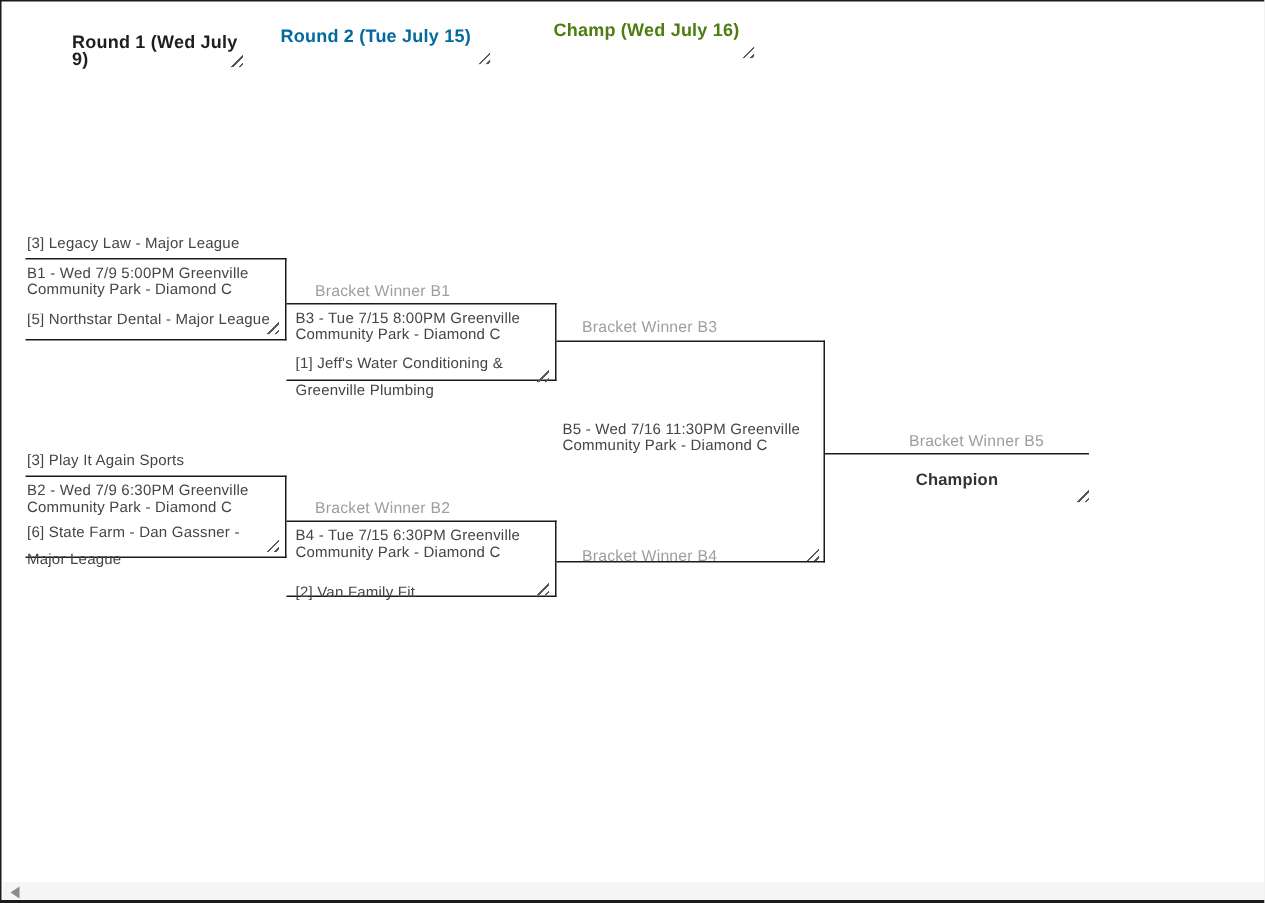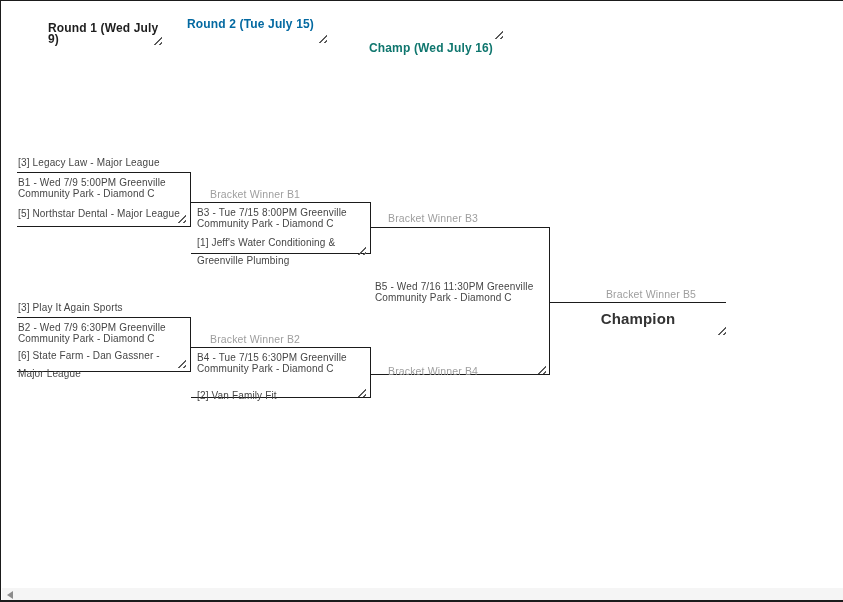--- a/index.html
+++ b/index.html
@@ -35,21 +35,21 @@
   }
   .grip{
     position:absolute;right:0;bottom:0;
     width:9px;height:9px;
     background:repeating-linear-gradient(135deg,#5a5a5a 0 1.2px,transparent 1.2px 3.4px);
     clip-path:polygon(100% 0,100% 100%,0 100%);
   }
   .field{position:absolute;}
   .centered{text-align:center;}
   .finline{position:absolute;border-bottom:1.5px solid #1b1b1b;}
-  .champ .lbl{font-weight:700;color:#333;font-size:15px;}
+  .champ .lbl{font-weight:700;color:#333;font-size:11px;}
   #scroll-track{
     position:absolute;left:1px;right:0;top:587px;height:13px;
     background:#f5f5f5;
   }
   #scroll-left{
     position:absolute;left:5px;top:3px;
     width:0;height:0;
     border-top:4px solid transparent;
     border-bottom:4px solid transparent;
     border-right:6px solid #8c8c8c;
@@ -62,21 +62,21 @@
 
   <div class="hdr" style="left:22px;top:22px;width:139px;height:22px;">
     <span class="lbl" style="font-size:12px;font-weight:700;color:#1e1e1e;padding-left:25px;">Round 1 (Wed July 9)</span>
     <span class="grip"></span>
   </div>
   <div class="hdr" style="left:186px;top:18px;width:140px;height:24px;">
     <span class="lbl" style="font-size:12px;font-weight:700;color:#0369a1;">Round 2 (Tue July 15)</span>
     <span class="grip"></span>
   </div>
   <div class="hdr" style="left:368px;top:14px;width:134px;height:24px;">
-    <span class="lbl" style="font-size:12px;font-weight:700;color:#0f766e;margin-top:28px;">Champ (Wed July 16)</span>
+    <span class="lbl" style="font-size:12px;font-weight:700;color:#4d7c0f;">Champ (Wed July 16)</span>
     <span class="grip"></span>
   </div>
 
   <div class="pos lbl" style="left:17px;top:157px;width:172px;">[3] Legacy Law - Major League</div>
   <div class="box" style="left:16px;top:171px;width:174px;height:55px;"></div>
   <div class="pos lbl" style="left:17px;top:177px;width:170px;">B1 - Wed 7/9 5:00PM Greenville
 Community Park - Diamond C</div>
   <div class="field" style="left:17px;top:208px;width:168px;height:14px;">
     <span class="lbl clip">[5] Northstar Dental - Major League</span>
     <span class="grip"></span>

